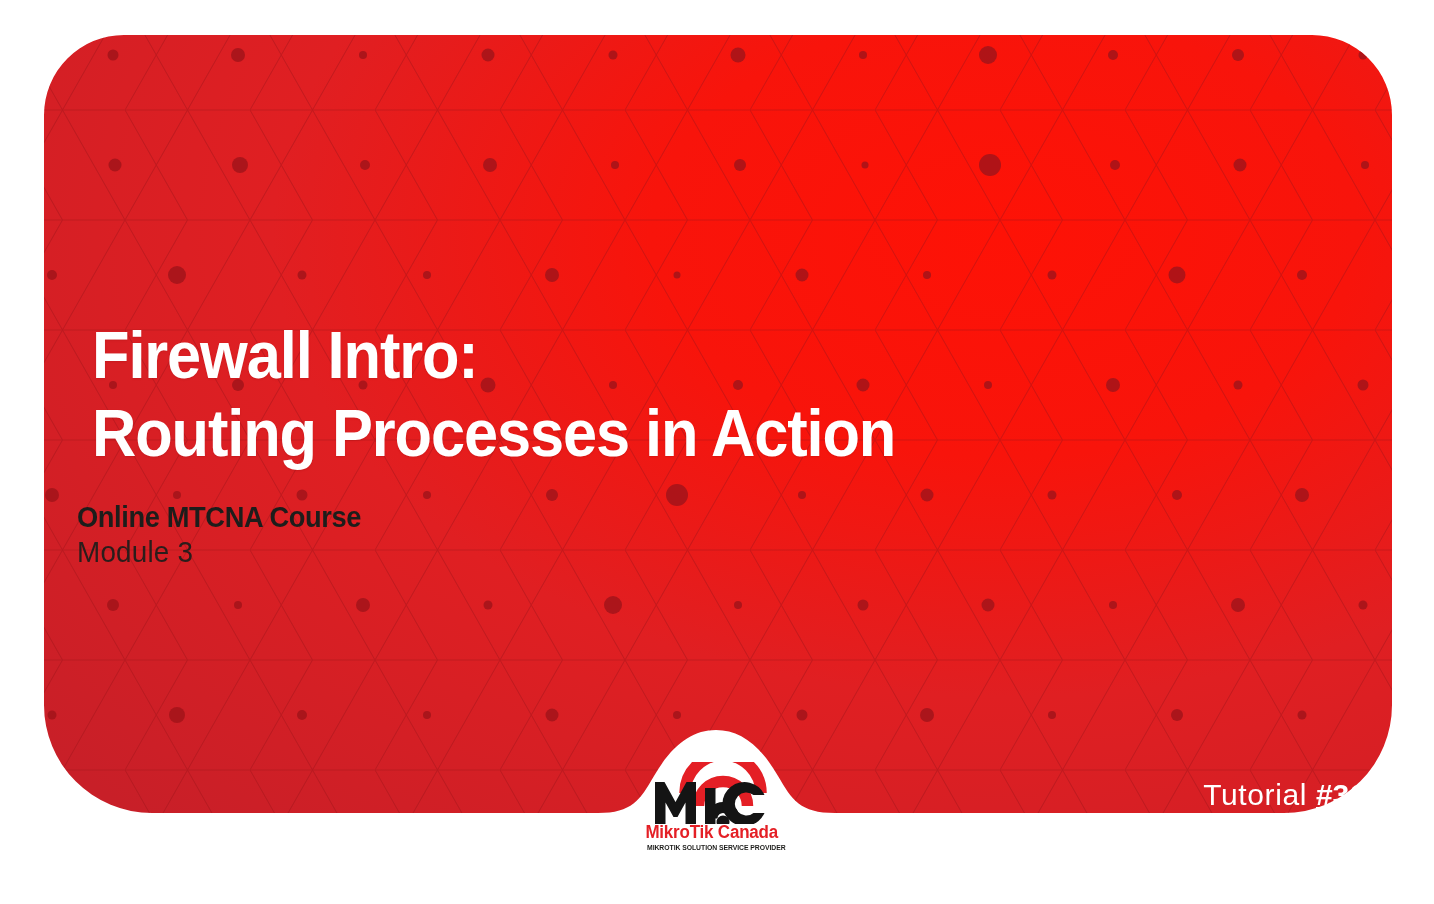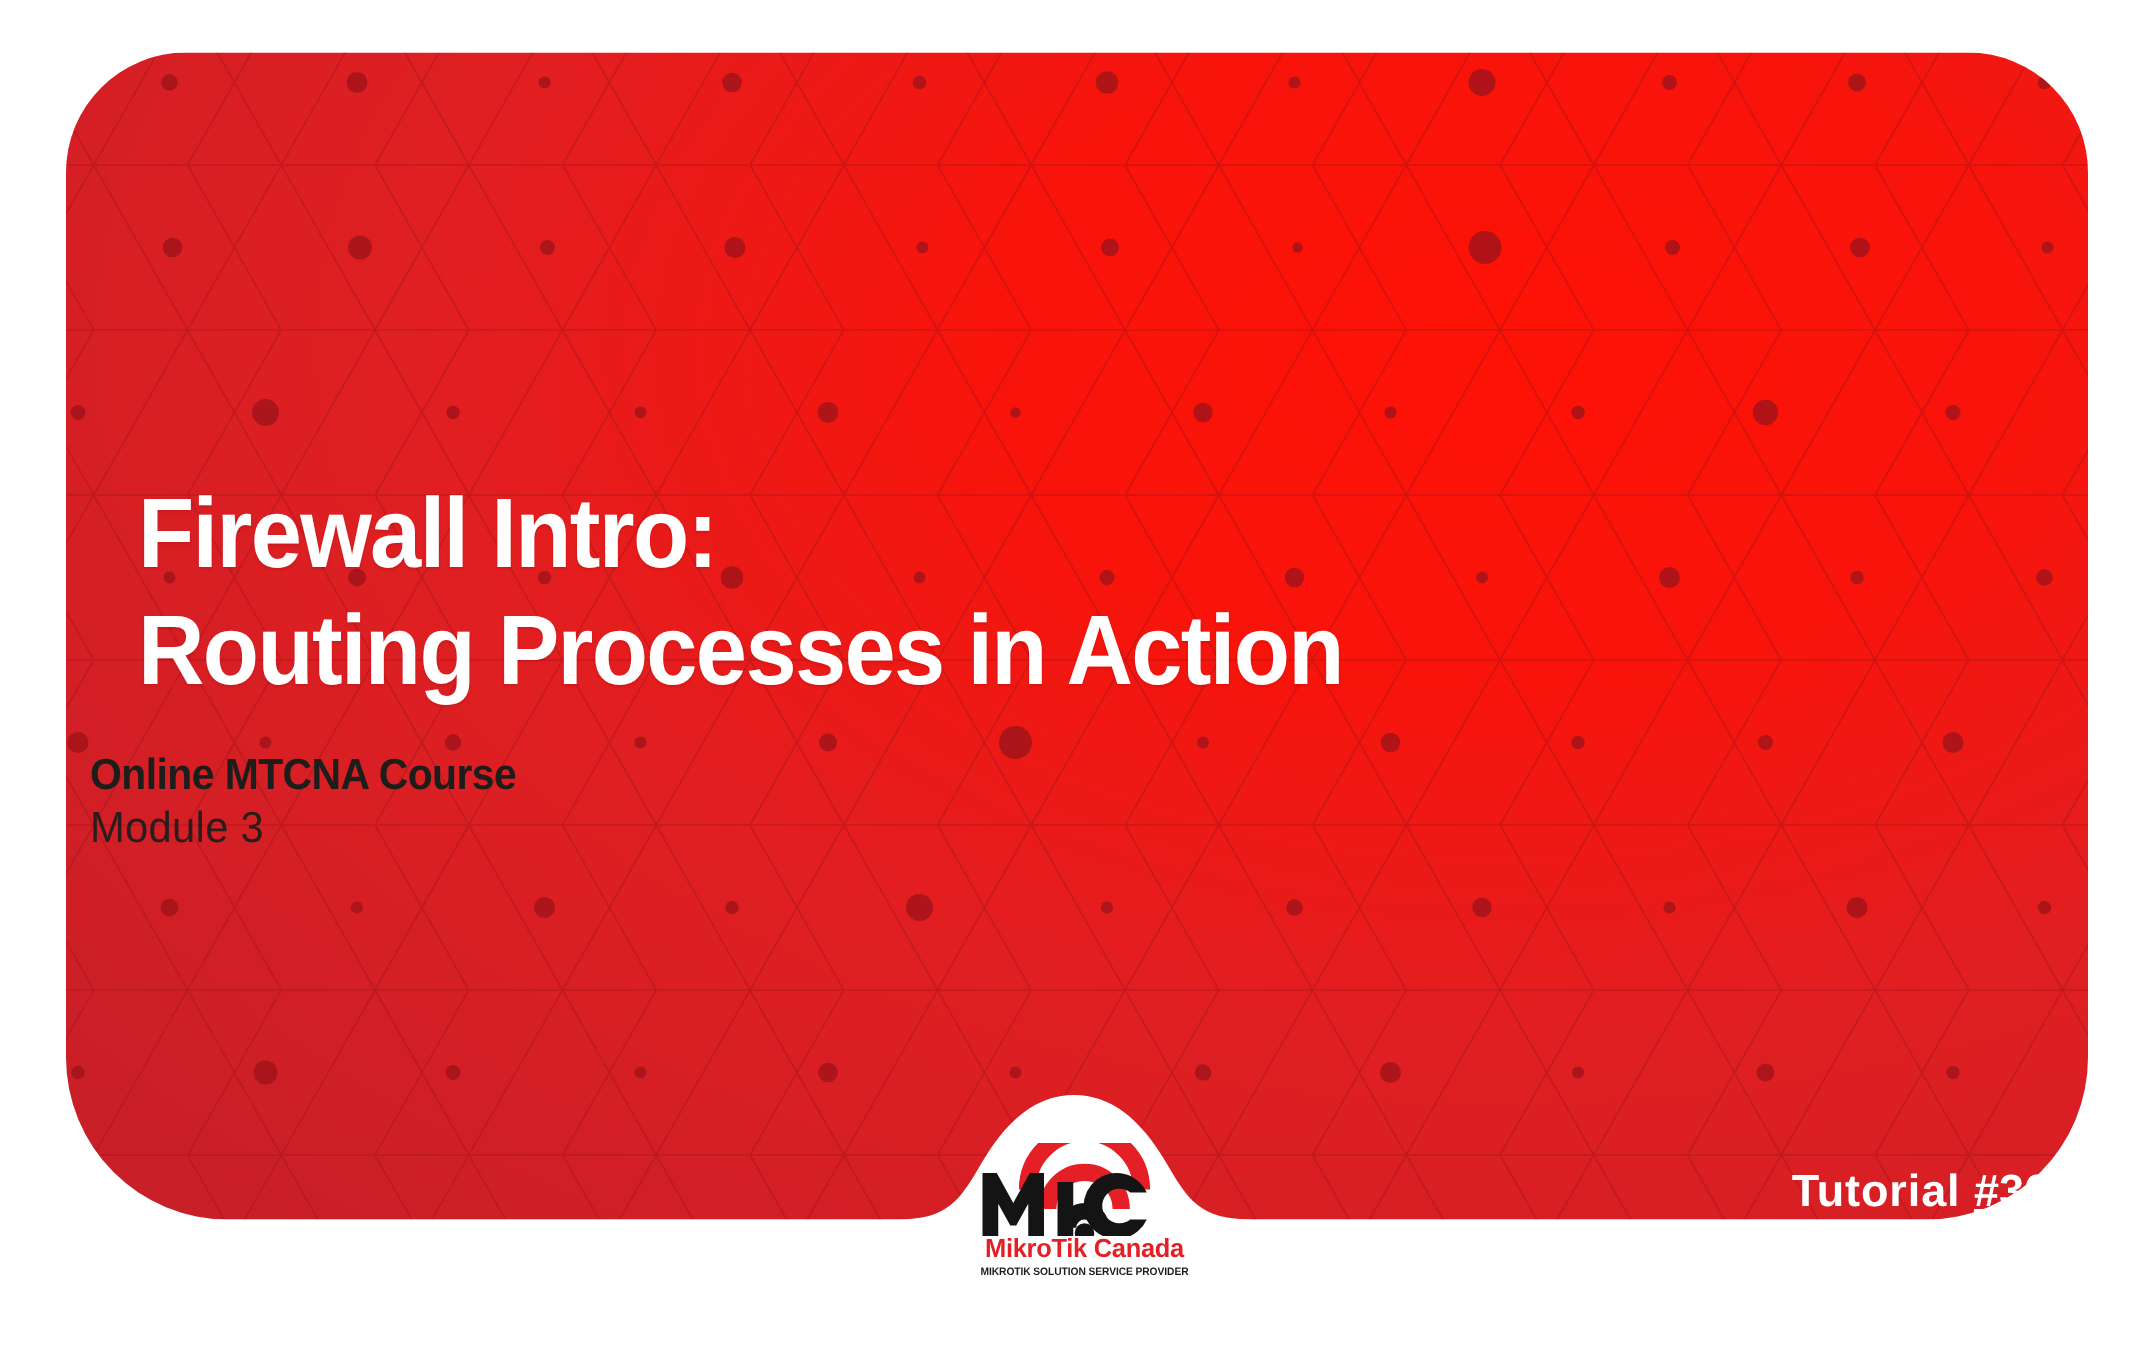--- a/index.html
+++ b/index.html
@@ -26,21 +26,21 @@
     font-size:66px;
     line-height:78px;
     letter-spacing:-1.2px;
     transform:scaleX(0.93);
     transform-origin:left center;
     white-space:nowrap;
     text-shadow:0 1px 2px rgba(120,0,0,.18);
   }
   .sub-block{
     position:absolute;
-    left:60px; top:500px;
+    left:77px; top:500px;
   }
   .sub-1{
     color:#1d1d1b;
     font-family:"Liberation Sans Narrow","Liberation Sans",sans-serif;
     font-weight:700;
     font-size:29px;
     line-height:34px;
     letter-spacing:-.4px;
     transform:scaleX(0.94);
     transform-origin:left center;
@@ -61,29 +61,29 @@
   .tutorial{
     position:absolute;
     right:68px; top:778px;
     white-space:nowrap;
     color:#ffffff;
     font-family:"Liberation Sans Narrow","Liberation Sans",sans-serif;
     font-size:30px;
     line-height:34px;
     letter-spacing:.6px;
   }
-  .tutorial .t-word{font-weight:700;}
+  .tutorial .t-word{font-weight:400;}
   .tutorial .t-num{font-weight:700;letter-spacing:0;text-decoration:underline;}
 
   
   .logo{
     position:absolute;
     left:643px; top:762px;
     width:160px; height:132px;
-    text-align:center;
+    text-align:left;
   }
   .logo-mark{position:relative;width:160px;height:62px;}
   .logo-mark svg{display:block;width:160px;height:62px;}
   .logo-word{
     margin-top:-1px;
     font-family:"Liberation Sans Narrow","Liberation Sans",sans-serif;
     font-weight:700;
     font-size:17.5px;
     line-height:19px;
     color:#e41f25;

